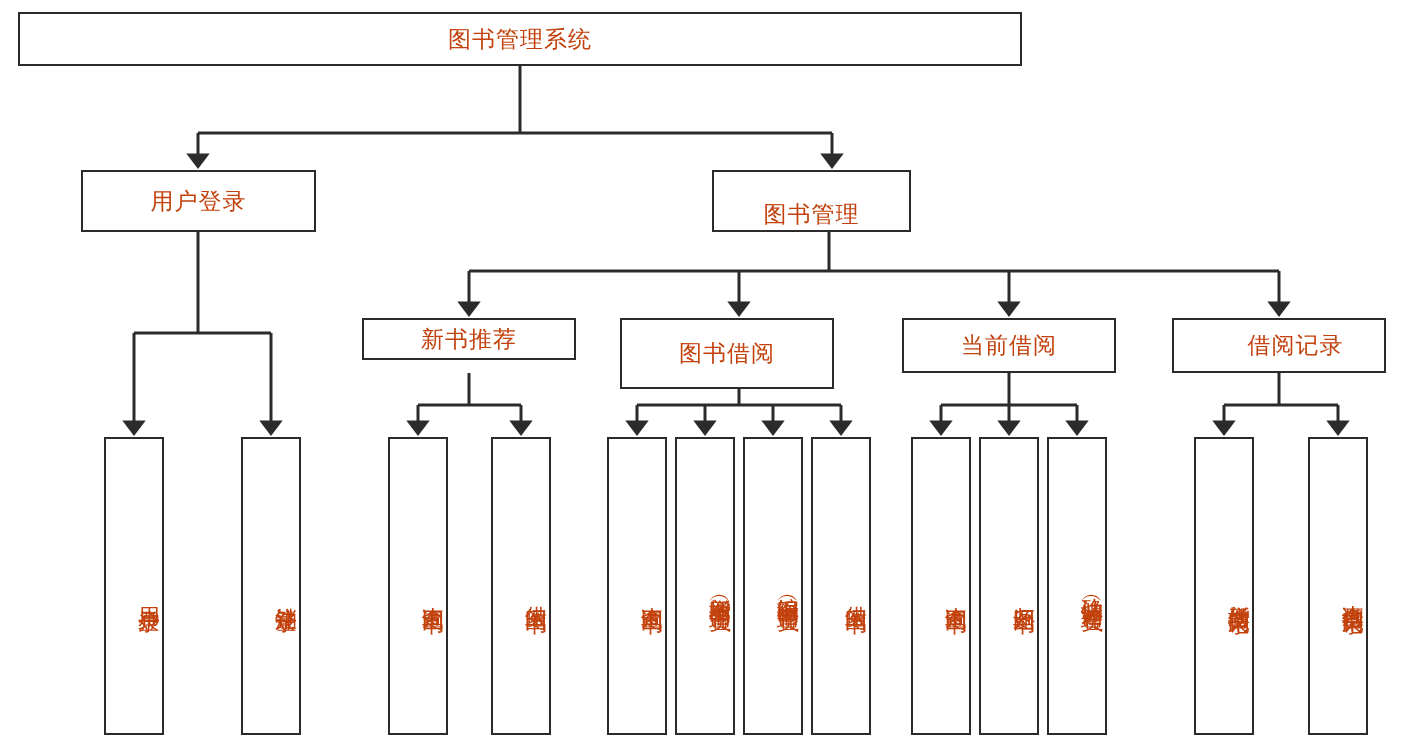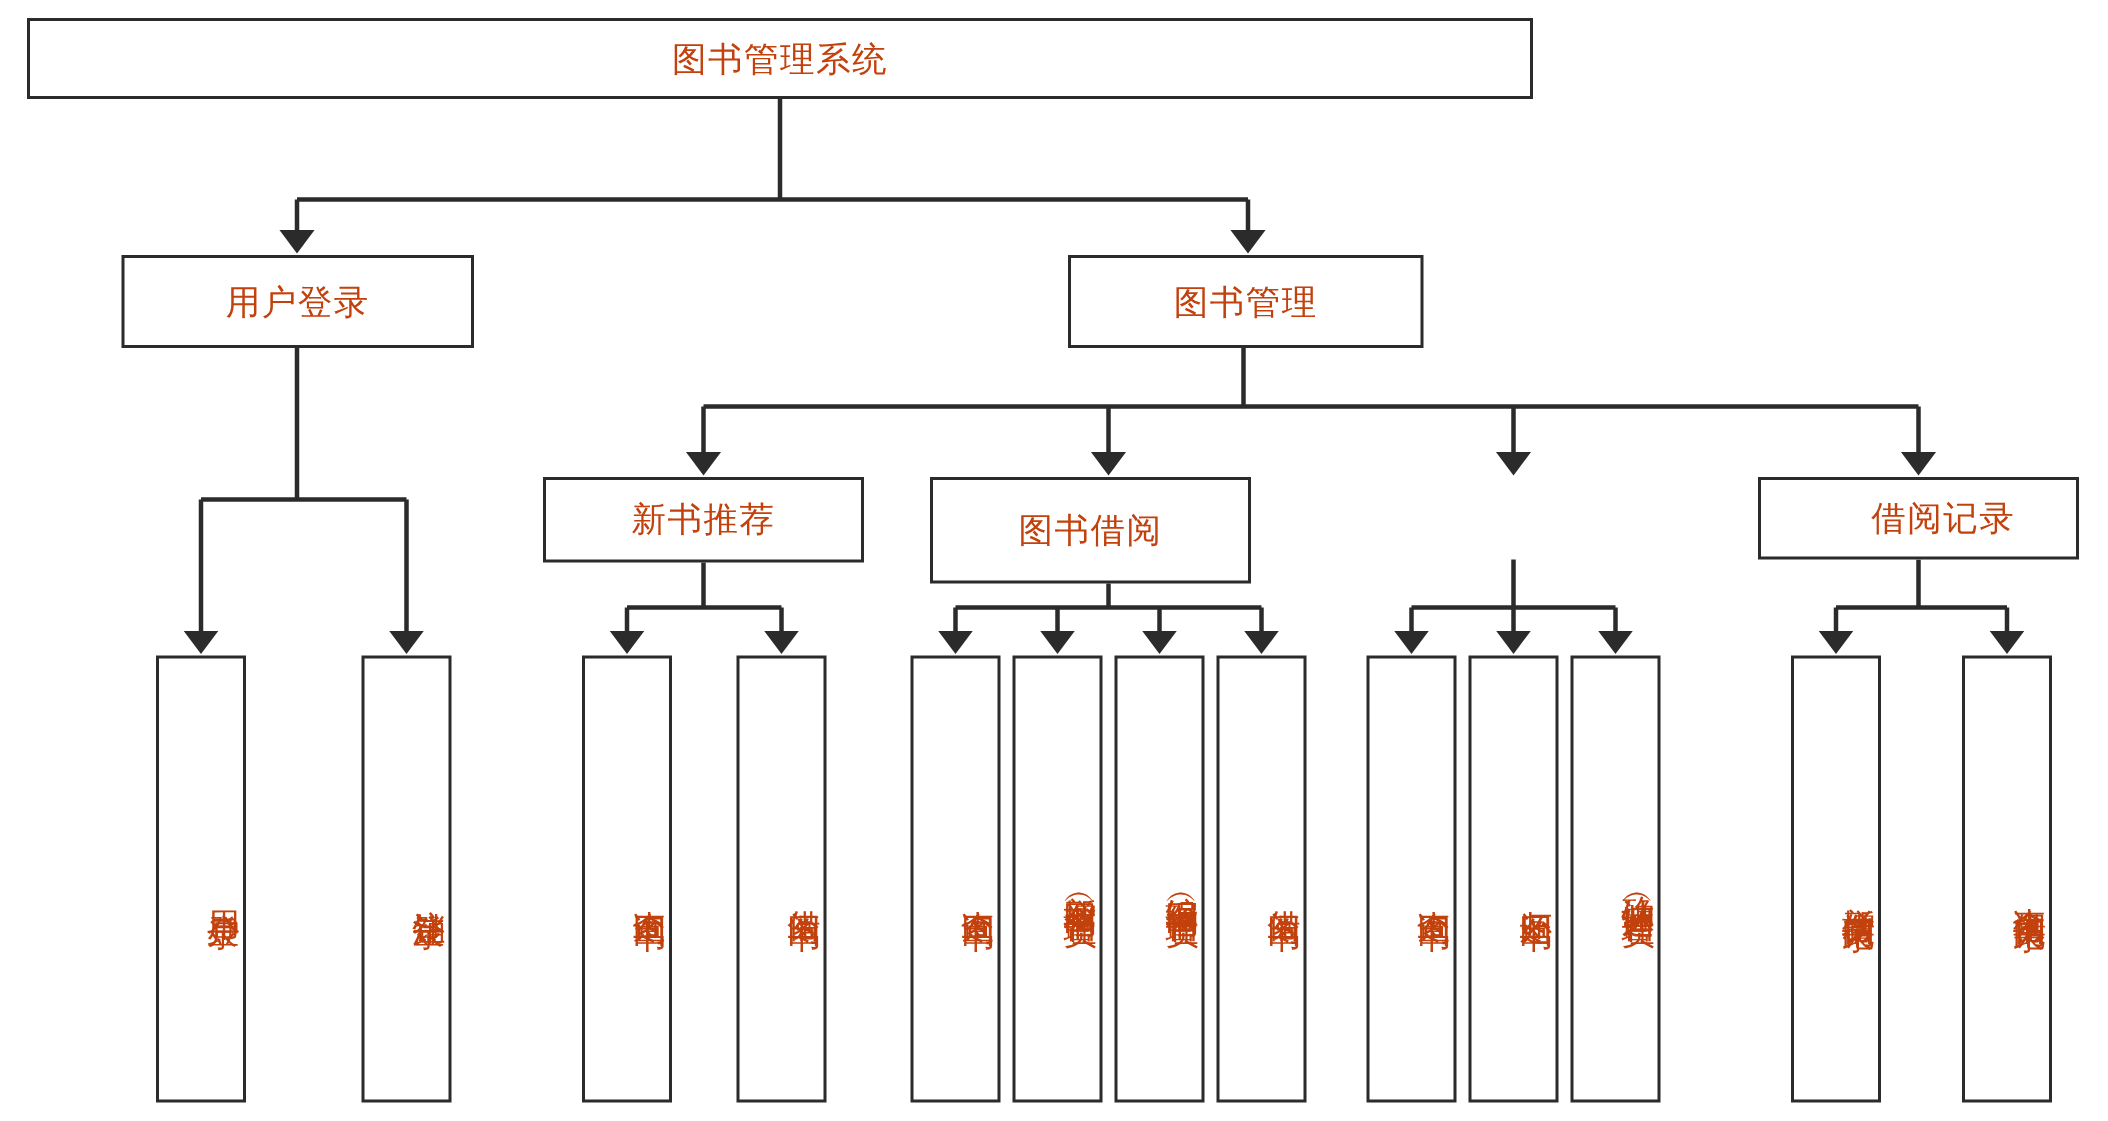--- a/index.html
+++ b/index.html
@@ -124,29 +124,32 @@
     </g>
   </svg>
 
   <div class="node h" style="left:18px; top:12px; width:1004px; height:54px;">
     <span class="node-label">图书管理系统</span>
   </div>
 
   <div class="node h" style="left:81px; top:170px; width:235px; height:62px;">
     <span class="node-label">用户登录</span>
   </div>
-  <div class="node h" style="left:712px; top:170px; width:237px; height:62px;">
+  <div class="node h" style="left:712px; top:170px; width:199px; height:62px;align-items:flex-end;">
     <span class="node-label">图书管理</span>
   </div>
 
-  <div class="node h" style="left:362px; top:318px; width:214px; height:57px;">
+  <div class="node h" style="left:362px; top:318px; width:214px; height:42px;">
     <span class="node-label">新书推荐</span>
   </div>
   <div class="node h" style="left:620px; top:318px; width:214px; height:71px;">
     <span class="node-label">图书借阅</span>
+  </div>
+  <div class="node h" style="left:902px; top:318px; width:214px; height:55px;">
+    <span class="node-label">当前借阅</span>
   </div>
   <div class="node h" style="left:1172px; top:318px; width:214px; height:55px;padding-left:33px;">
     <span class="node-label">借阅记录</span>
   </div>
 
   <div class="node v" style="left:104px; top:437px; width:60px; height:298px;">
     <span class="node-label">用户登录</span>
   </div>
   <div class="node v" style="left:241px; top:437px; width:60px; height:298px;">
     <span class="node-label">注销登录</span>

